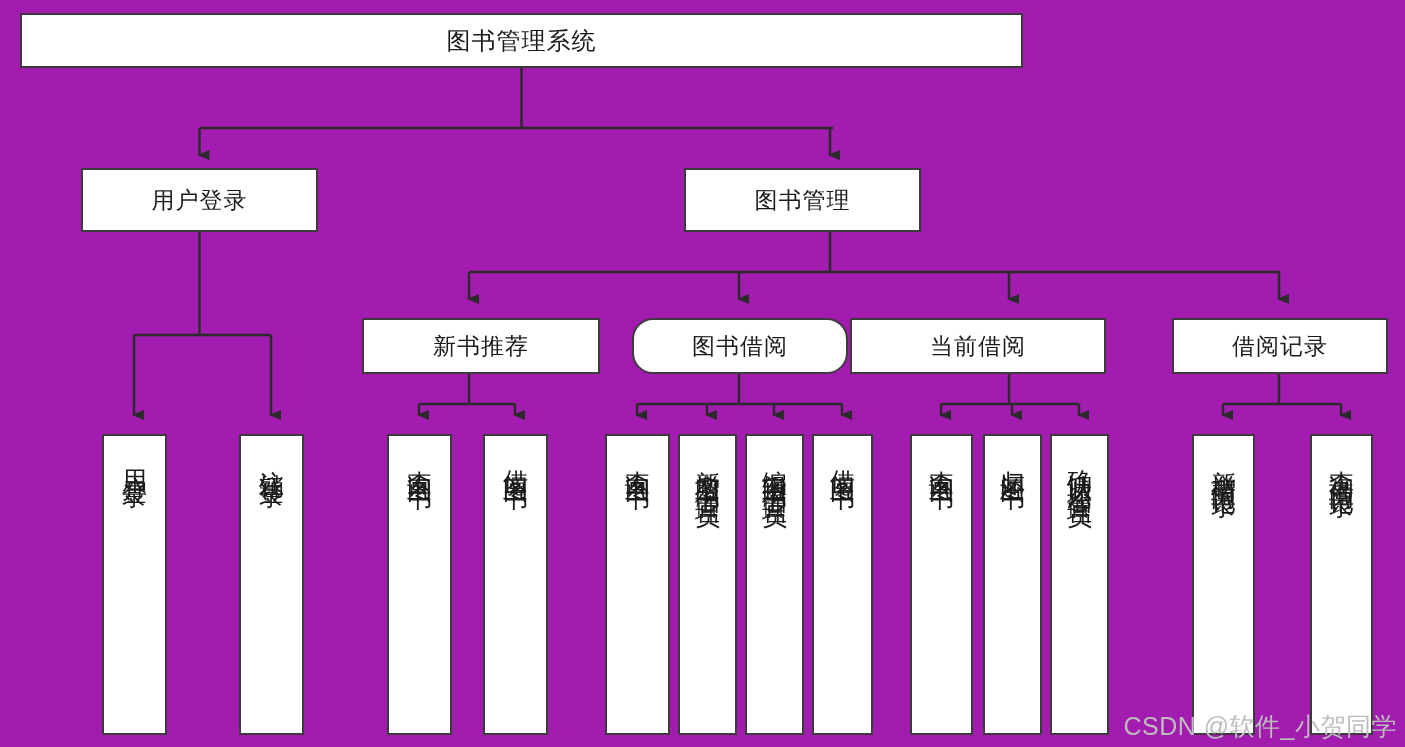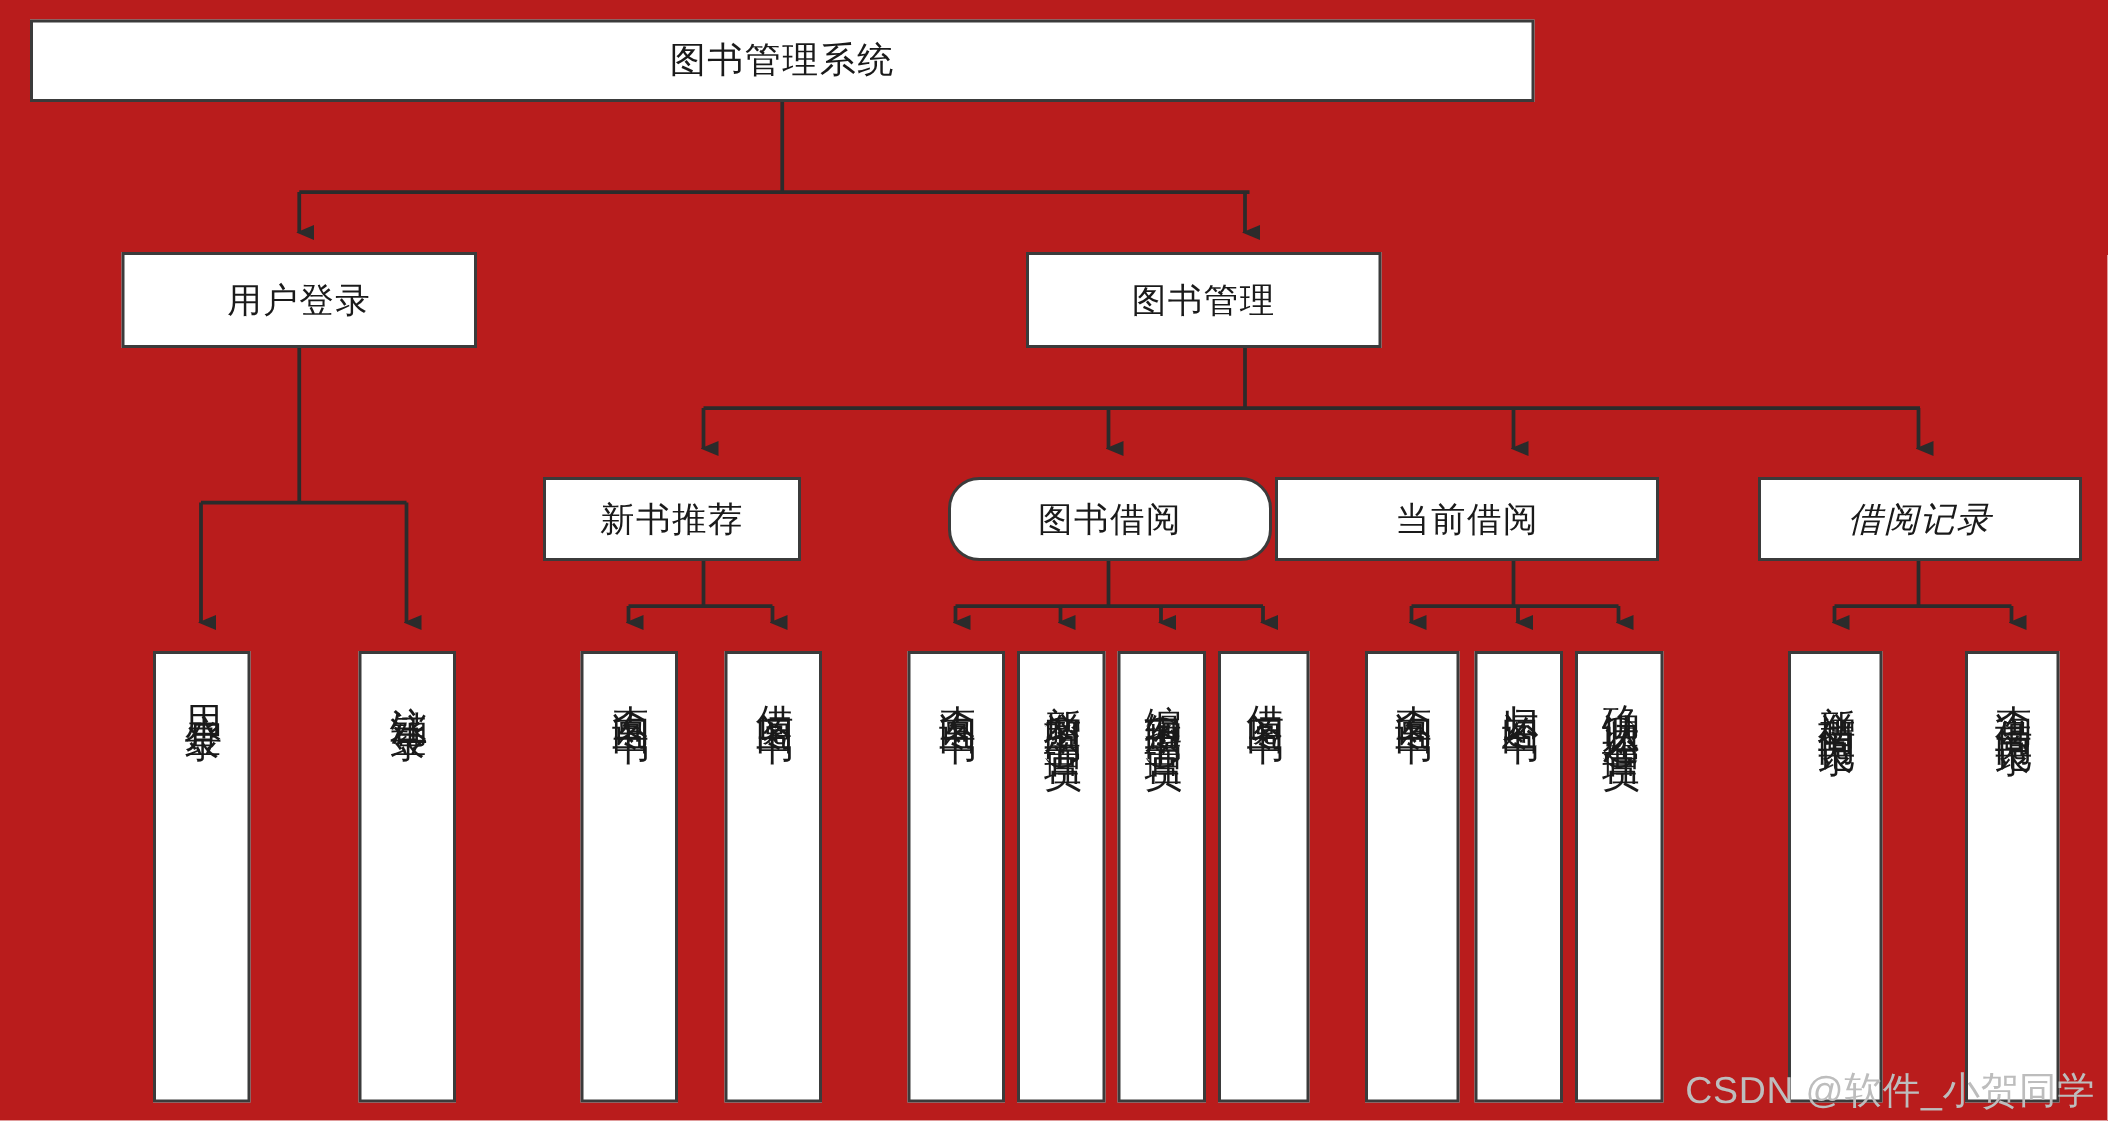--- a/index.html
+++ b/index.html
@@ -8,21 +8,21 @@
     padding: 0;
     background: #ffffff;
   }
   body {
     font-family: "Liberation Sans", "DejaVu Sans", sans-serif;
   }
   #canvas {
     position: relative;
     width: 1405px;
     height: 747px;
-    background: #b91c1c;
+    background: #a21caf;
     overflow: hidden;
   }
   #edges {
     position: absolute;
     left: 0;
     top: 0;
     width: 1405px;
     height: 747px;
     pointer-events: none;
   }
@@ -133,30 +133,30 @@
   <div id="nodes">
       <div class="node horiz root" style="left: 20px; top: 13px; width: 1003px; height: 55px;">
         <span class="node-label">图书管理系统</span>
       </div>
       <div class="node horiz" style="left: 81px; top: 168px; width: 237px; height: 64px;">
         <span class="node-label">用户登录</span>
       </div>
       <div class="node horiz" style="left: 684px; top: 168px; width: 237px; height: 64px;">
         <span class="node-label">图书管理</span>
       </div>
-      <div class="node horiz" style="left: 362px; top: 318px; width: 172px; height: 56px;">
+      <div class="node horiz" style="left: 362px; top: 318px; width: 238px; height: 56px;">
         <span class="node-label">新书推荐</span>
       </div>
       <div class="node horiz" style="left: 632px; top: 318px; width: 216px; height: 56px; border-radius: 21px;">
         <span class="node-label">图书借阅</span>
       </div>
       <div class="node horiz" style="left: 850px; top: 318px; width: 256px; height: 56px;">
         <span class="node-label">当前借阅</span>
       </div>
-      <div class="node horiz" style="left: 1172px; top: 318px; width: 216px; height: 56px; font-style: italic;">
+      <div class="node horiz" style="left: 1172px; top: 318px; width: 216px; height: 56px;">
         <span class="node-label">借阅记录</span>
       </div>
       <div class="node vert" style="left: 102px; top: 434px; width: 65px; height: 301px;">
         <span class="node-label">用户登录</span>
       </div>
       <div class="node vert" style="left: 239px; top: 434px; width: 65px; height: 301px;">
         <span class="node-label">注销登录</span>
       </div>
       <div class="node vert" style="left: 387px; top: 434px; width: 65px; height: 301px;">
         <span class="node-label">查询图书</span>

